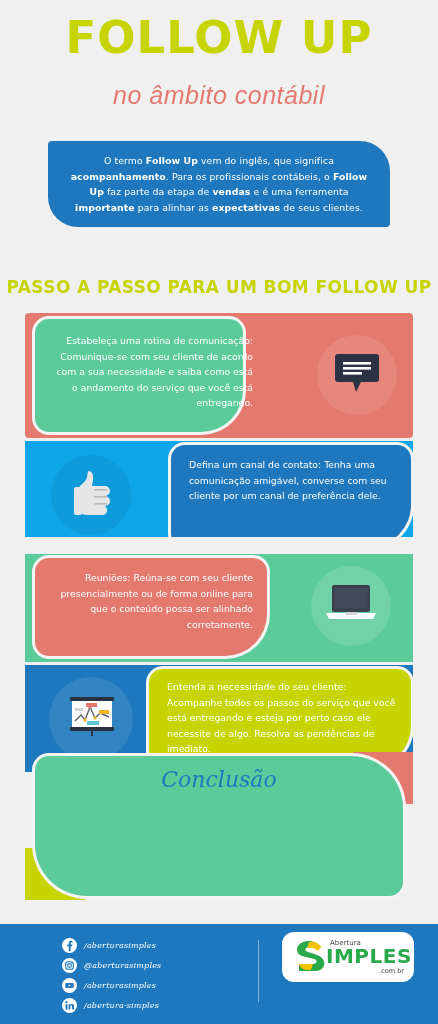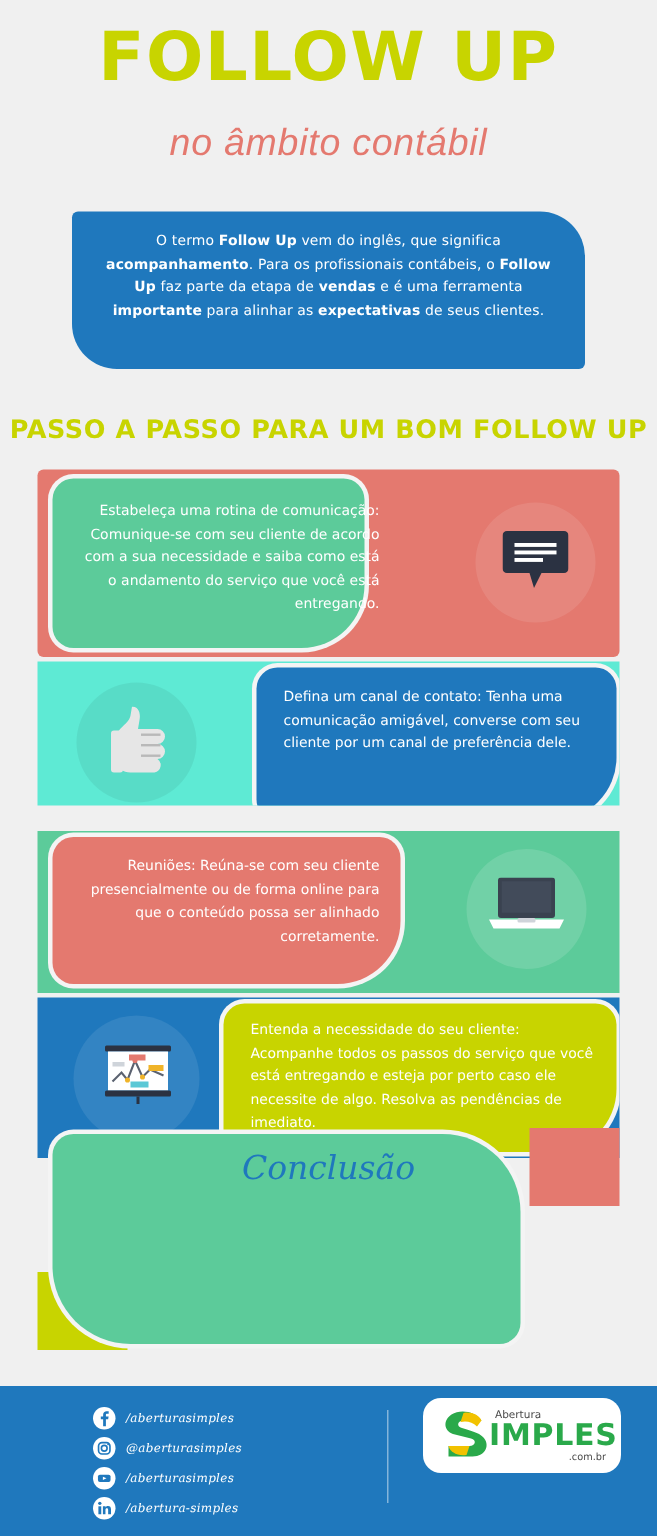--- a/index.html
+++ b/index.html
@@ -21,21 +21,21 @@
   }
   .title-sub{
     position:absolute;left:0;top:80px;width:438px;text-align:center;
     font-family:Liberation Sans, sans-serif;
     font-size:25px;line-height:30px;font-style:italic;
     color:#e4796f;letter-spacing:0.5px;
   }
 
   
   .intro{
-    position:absolute;left:48px;top:141px;width:342px;height:105px;
+    position:absolute;left:48px;top:141px;width:342px;height:86px;
     background:#1f78bd;
     border-radius:4px 30px 4px 30px;
   }
   .intro-text{
     position:absolute;left:16px;top:12px;width:310px;
     text-align:center;color:#ffffff;
     font-size:9.3px;line-height:15.5px;letter-spacing:0.1px;
   }
   .intro-text b{font-weight:bold;}
 
@@ -44,21 +44,21 @@
     position:absolute;left:0;top:276px;width:438px;text-align:center;
     font-size:17px;line-height:22px;font-weight:bold;
     letter-spacing:0.4px;color:#c8d400;
   }
 
   
   .steps{position:absolute;left:25px;top:313px;width:388px;height:440px;}
 
   .band{position:absolute;left:0;width:388px;overflow:hidden;}
   .band-1{top:0;height:125px;background:#e4796f;border-radius:4px 4px 4px 4px;}
-  .band-2{top:128px;height:96px;background:#5eead4;}
+  .band-2{top:128px;height:96px;background:#0ea5e9;}
   .band-3{top:241px;height:108px;background:#5ccb9a;}
   .band-4{top:352px;height:107px;background:#1f78bd;}
 
   .panel{position:absolute;color:#ffffff;font-size:9.3px;line-height:15.5px;}
 
   
   .p1{
     left:10px;top:6px;width:208px;height:113px;
     background:#5ccb9a;border-radius:14px 14px 42px 14px;
     box-shadow:0 0 0 3px #f4f4f4;
@@ -95,21 +95,21 @@
   .ic3{left:286px;top:12px;width:80px;height:80px;background:rgba(255,255,255,0.13);}
   .ic4{left:24px;top:12px;width:84px;height:84px;background:rgba(255,255,255,0.09);}
 
   .glyph{position:absolute;display:block;}
 
   
   .concl-wrap{position:absolute;left:25px;top:752px;width:388px;height:148px;}
   .wedge-coral{position:absolute;right:0;top:0;width:60px;height:52px;background:#e4796f;}
   .wedge-yellow{position:absolute;left:0;bottom:0;width:60px;height:52px;background:#c8d400;}
   .concl{
-    position:absolute;left:10px;top:4px;width:312px;height:140px;
+    position:absolute;left:10px;top:4px;width:368px;height:140px;
     background:#5ccb9a;border-radius:14px 52px 14px 52px;
     box-shadow:0 0 0 3px #f4f4f4;
     text-decoration:underline;
   }
   .concl-title{
     position:absolute;left:0;top:10px;width:368px;text-align:center;
     font-family:"DejaVu Serif","Liberation Serif",serif;
     font-style:italic;font-size:22px;line-height:28px;color:#1f78bd;
   }
   .concl-text{

